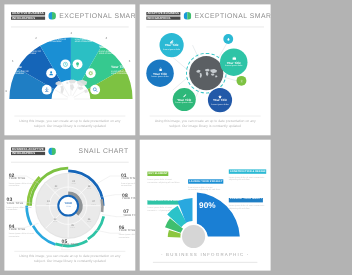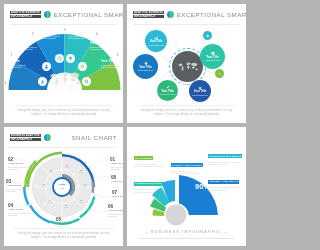--- a/index.html
+++ b/index.html
@@ -565,21 +565,21 @@
           <path d="M -23.5,-1.5 A 23.5,23.5 0 0 1 -22.4,-8 L -6.5,-3.2 A 7,7 0 0 0 -7,-0.8 Z" fill="#8cc63f"></path>
           <path d="M -26,-10.5 A 28,28 0 0 1 -21.5,-18.5 L -7.6,-7.4 A 10.5,10.5 0 0 0 -9.3,-4.6 Z" fill="#3fbf6f"></path>
           <path d="M -24,-22 A 33,33 0 0 1 -14.5,-30 L -6.5,-14.5 A 16,16 0 0 0 -11.3,-10.5 Z" fill="#2bc3c9"></path>
           <path d="M -14.5,-34 A 37,37 0 0 1 -1,-37 L -1,-16 A 16,16 0 0 0 -7,-14.5 Z" fill="#29a8df"></path>
           <path d="M 3,-42 A 42,42 0 0 1 42,-2 L 13,-2 A 13,13 0 0 0 3,-13 Z" fill="#1a7fd4"></path>
 
           <circle cx="0" cy="-2" r="12" fill="#ffffff"></circle>
           <circle cx="0" cy="-2" r="10.5" fill="#d6d6d6"></circle>
         </g>
       </svg>
-      <div class="fanpct" style="left:68px;top:17px;font-size:7.5px;">90%</div>
+      <div class="fanpct" style="left:54px;top:17px;font-size:7.5px;">90%</div>
       <div class="fanpct" style="left:35px;top:8px;font-size:5px;">60%</div>
       <div class="fanpct" style="left:22px;top:14px;font-size:3.4px;">50%</div>
       <div class="fanpct" style="left:14px;top:25px;font-size:2.6px;">30%</div>
       <div class="fanpct" style="left:12px;top:34px;font-size:2px;">15%</div>
     </div>
 
     <div class="br-foot">- BUSINESS INFOGRAPHIC -</div>
     <div class="br-rule"></div>
   </div>
 

